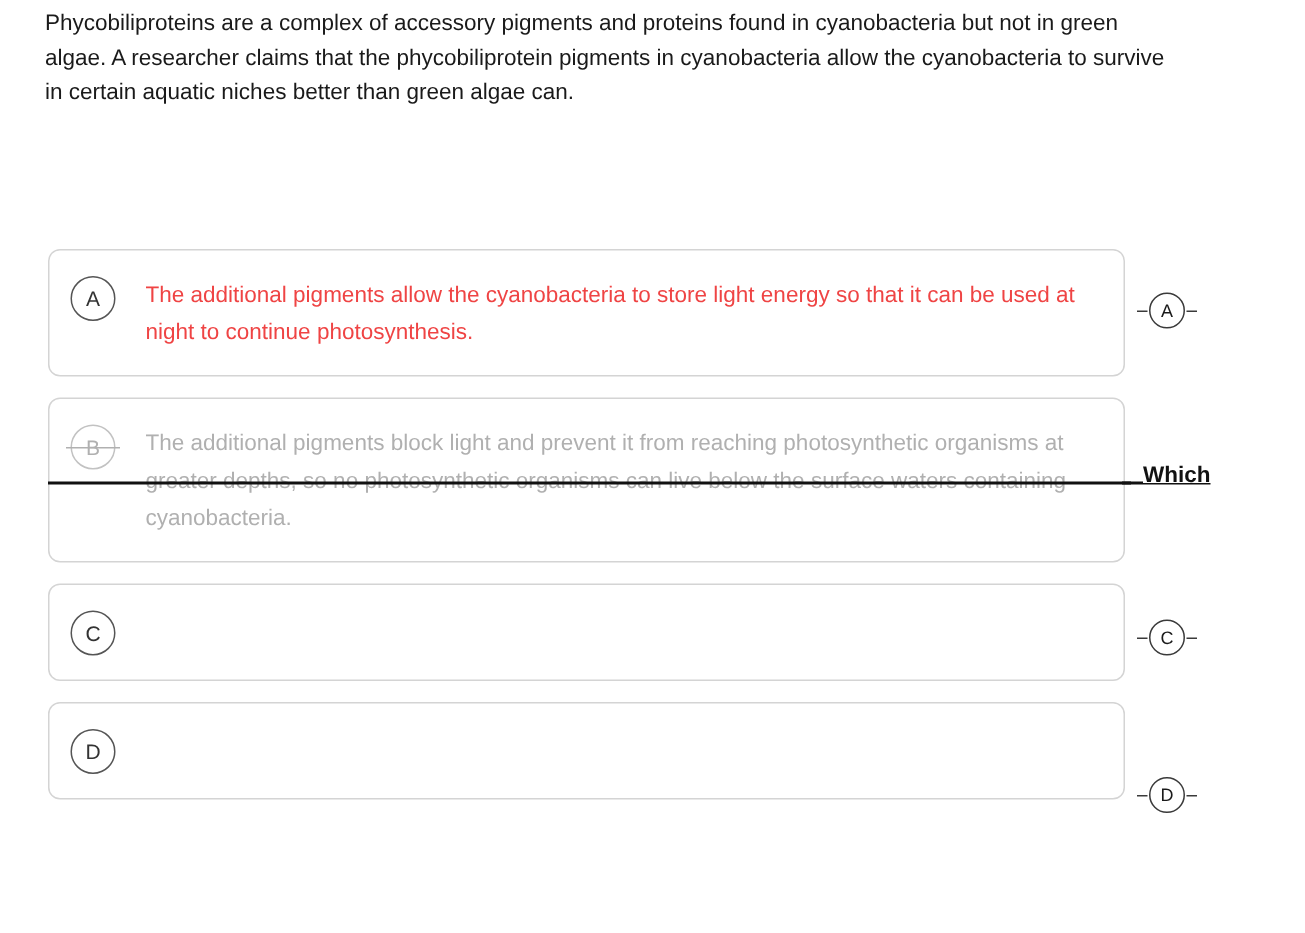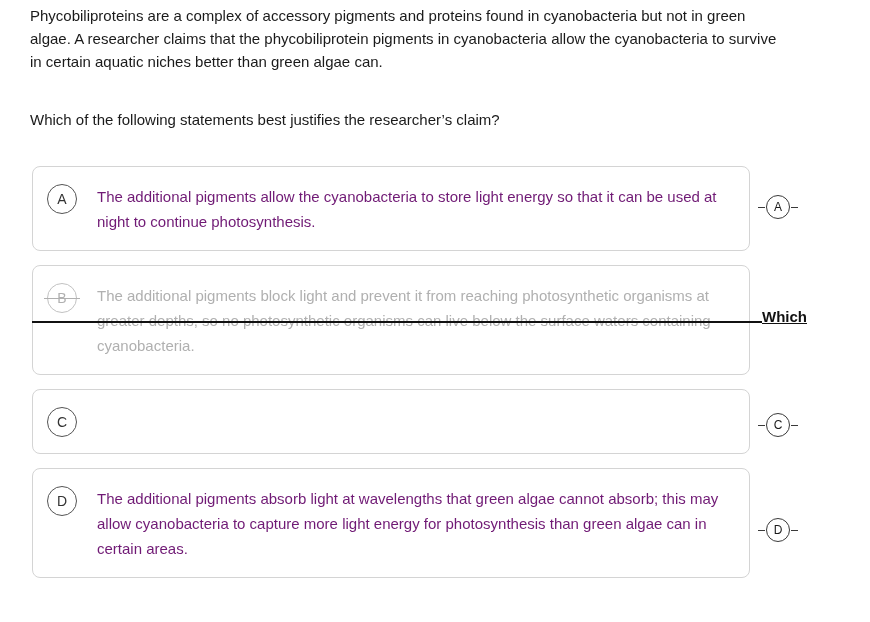--- a/index.html
+++ b/index.html
@@ -66,21 +66,21 @@
     font-size: 14px;
     display: flex;
     align-items: center;
     justify-content: center;
     margin-right: 20px;
     margin-top: 1px;
   }
   .choice .text {
     font-size: 15px;
     line-height: 25px;
-    color: #701a75;
+    color: #ef4444;
     padding-top: 1px;
   }
   .choice.eliminated .letter {
     color: #b0b0b0;
     border-color: #c2c2c2;
     position: relative;
   }
   .choice.eliminated .letter::after {
     content: "";
     position: absolute;
@@ -160,42 +160,40 @@
     background: #111111;
   }
 </style>
 </head>
 <body>
 
 <div class="page">
 
   <div class="stem">
     <p class="para1">Phycobiliproteins are a complex of accessory pigments and proteins found in cyanobacteria but not in green algae. A researcher claims that the phycobiliprotein pigments in cyanobacteria allow the cyanobacteria to survive in certain aquatic niches better than green algae can.</p>
-    <p class="para2">Which of the following statements best justifies the researcher’s claim?</p>
   </div>
 
   <div class="choices">
 
     <div class="choice">
       <div class="letter">A</div>
       <div class="text">The additional pigments allow the cyanobacteria to store light energy so that it can be used at night to continue photosynthesis.</div>
     </div>
 
     <div class="choice eliminated">
       <div class="letter">B</div>
       <div class="text">The additional pigments block light and prevent it from reaching photosynthetic organisms at greater depths, so no photosynthetic organisms can live below the surface waters containing cyanobacteria.</div>
     </div>
 
     <div class="choice">
       <div class="letter">C</div>
     </div>
 
     <div class="choice">
       <div class="letter">D</div>
-      <div class="text">The additional pigments absorb light at wavelengths that green algae cannot absorb; this may allow cyanobacteria to capture more light energy for photosynthesis than green algae can in certain areas.</div>
     </div>
 
   </div>
 
   <div class="strike-line"></div>
   <div class="undo-tick"></div>
   <div class="undo">Which</div>
 
   <div class="rail">
     <div class="rail-item a">

